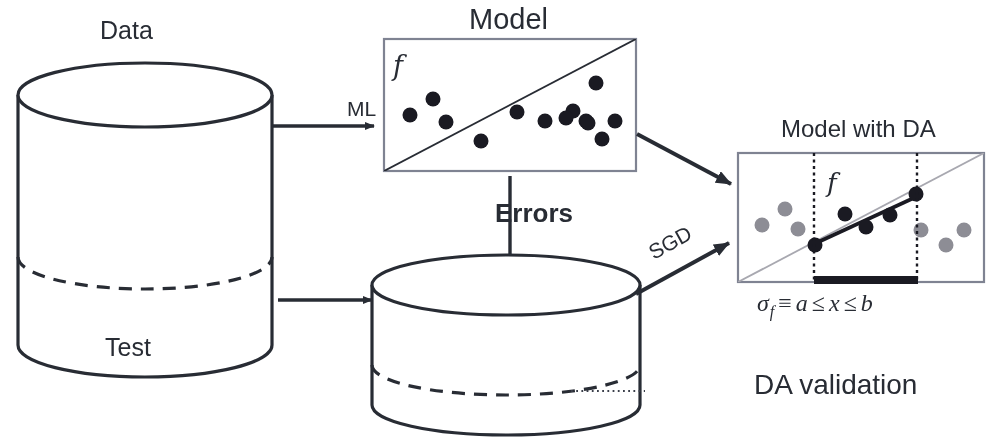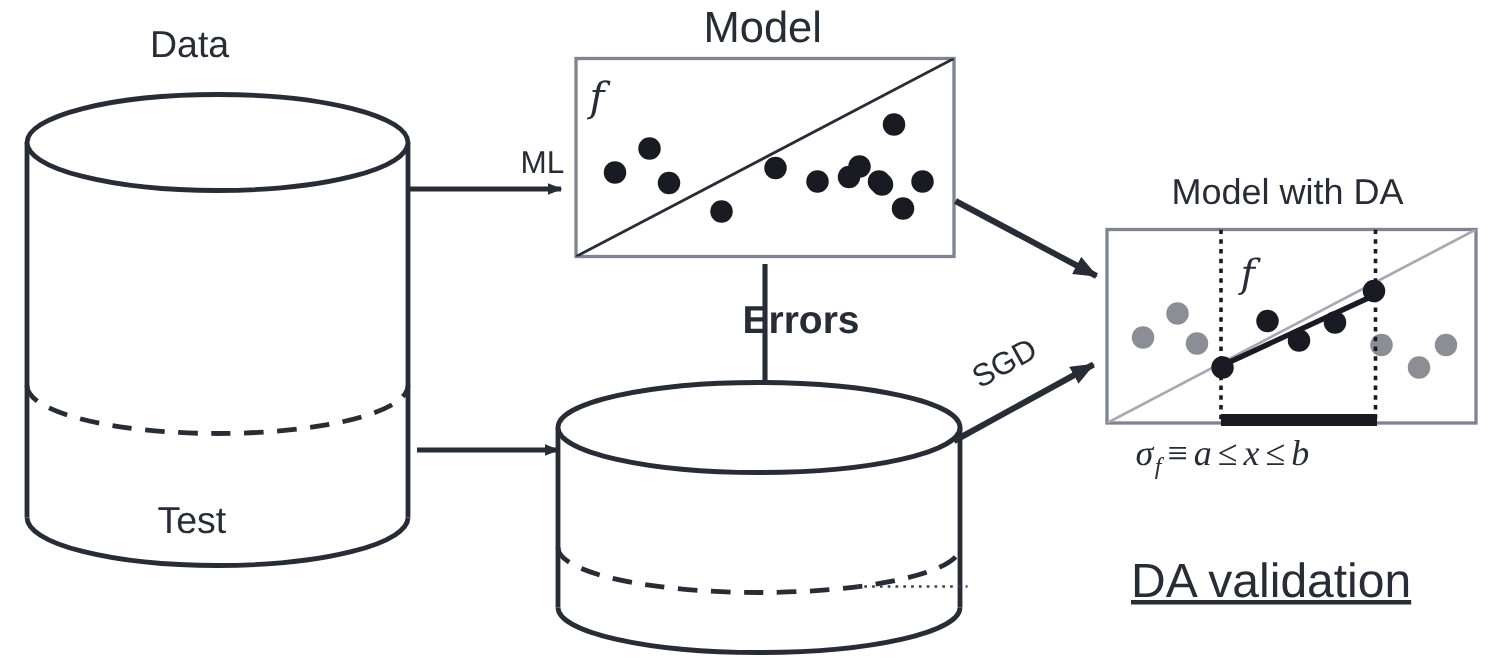--- a/index.html
+++ b/index.html
@@ -28,21 +28,21 @@
     color: #282c34;
     white-space: nowrap;
     line-height: 1;
   }
   .lbl-data      { left: 84px;  top: 18px;  font-size: 25px; margin-left: 16px; }
   .lbl-model     { left: 469px; top: 5px;   font-size: 29px; }
   .lbl-modelda   { left: 781px; top: 117px; font-size: 24px; }
   .lbl-training  { left: 84px;  top: 180px; font-size: 25px; }
   .lbl-test      { left: 105px; top: 335px; font-size: 25px; }
   .lbl-daident   { left: 470px; top: 333px; font-size: 25px; }
-  .lbl-davalid   { left: 754px; top: 371px; font-size: 32px; text-decoration: underline; }
+  .lbl-davalid   { left: 754px; top: 371px; font-size: 28px; }
   .lbl-ml        { left: 303px; top: 98px;  font-size: 21px; margin-left: 44px; }
   .lbl-errors    { left: 495px; top: 200px; font-size: 26px; font-weight: bold; }
   .lbl-sgd       { left: 650px; top: 243px; font-size: 21px;
                    transform: rotate(-29deg); transform-origin: 0 50%; }
   .lbl-f-model   { left: 393px; top: 52px;  font-size: 27px;
                    font-family: "DejaVu Serif", serif; font-style: italic; }
   .lbl-f-da      { left: 827px; top: 170px; font-size: 26px;
                    font-family: "DejaVu Serif", serif; font-style: italic; }
   .lbl-formula   { left: 757px; top: 291px; font-size: 24px;
                    font-family: Liberation Serif, serif; font-style: italic;

